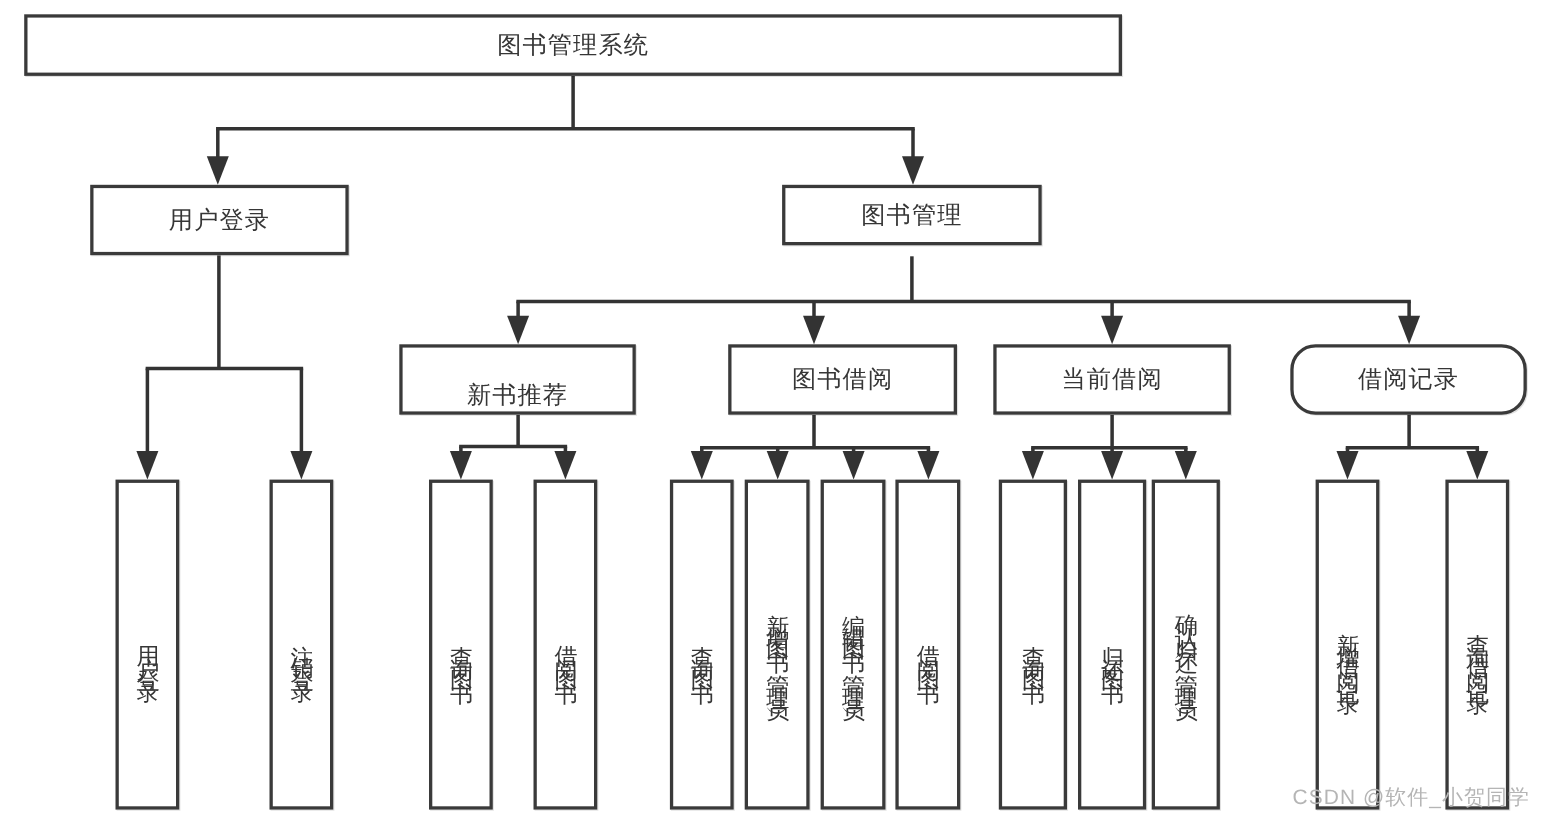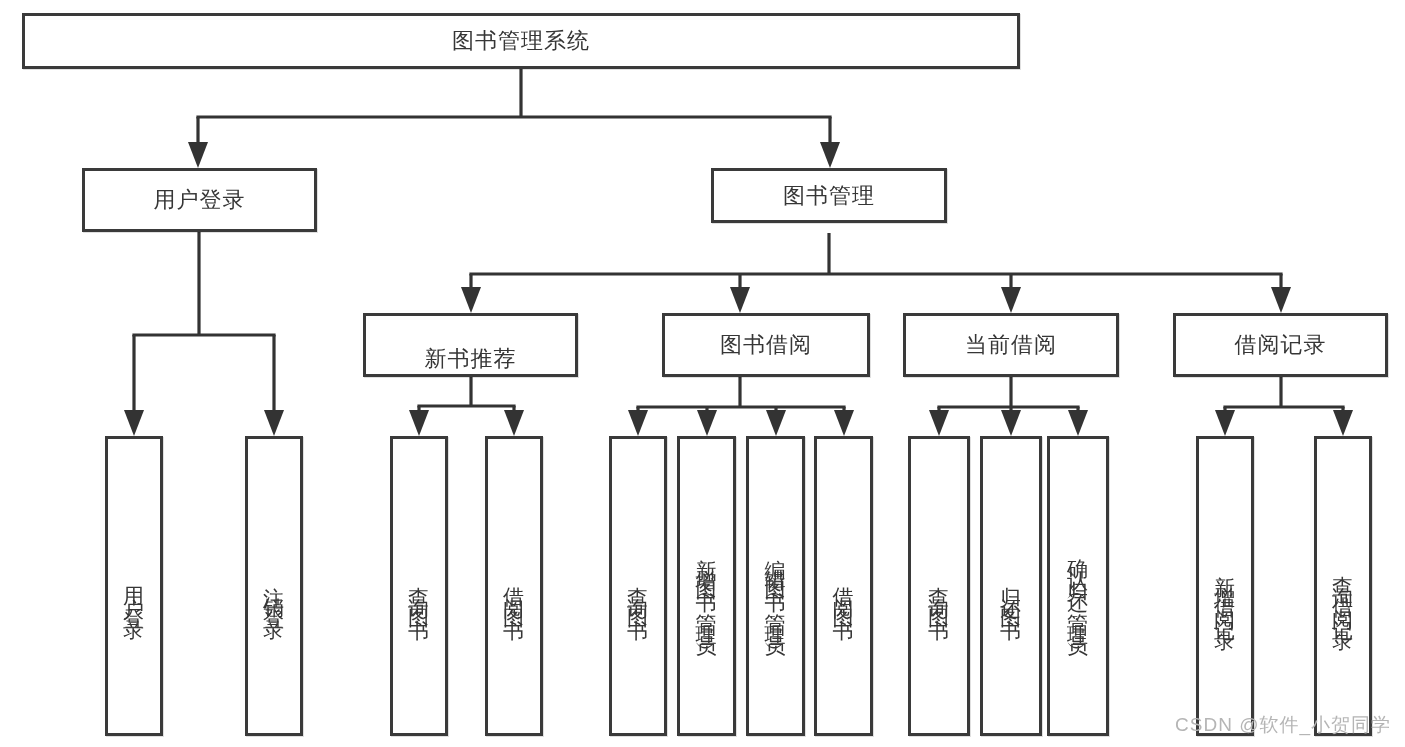--- a/index.html
+++ b/index.html
@@ -128,21 +128,21 @@
       </div>
       <div class="node h" style="left: 363px; top: 313px; width: 215px; height: 64px; align-items: flex-end;">
         <span>新书推荐</span>
       </div>
       <div class="node h" style="left: 633px; top: 313px; width: 208px; height: 64px; margin-left: 29px;">
         <span>图书借阅</span>
       </div>
       <div class="node h" style="left: 903px; top: 313px; width: 216px; height: 64px;">
         <span>当前借阅</span>
       </div>
-      <div class="node h" style="left: 1173px; top: 313px; width: 215px; height: 64px;">
+      <div class="node h" style="left: 1173px; top: 313px; width: 215px; height: 64px; border-radius: 23px;">
         <span>借阅记录</span>
       </div>
       <div class="node v" style="left: 390px; top: 436px; width: 58px; height: 300px;">
         <span>查询图书</span>
       </div>
       <div class="node v" style="left: 485px; top: 436px; width: 58px; height: 300px;">
         <span>借阅图书</span>
       </div>
       <div class="node v" style="left: 609px; top: 436px; width: 58px; height: 300px;">
         <span>查询图书</span>

